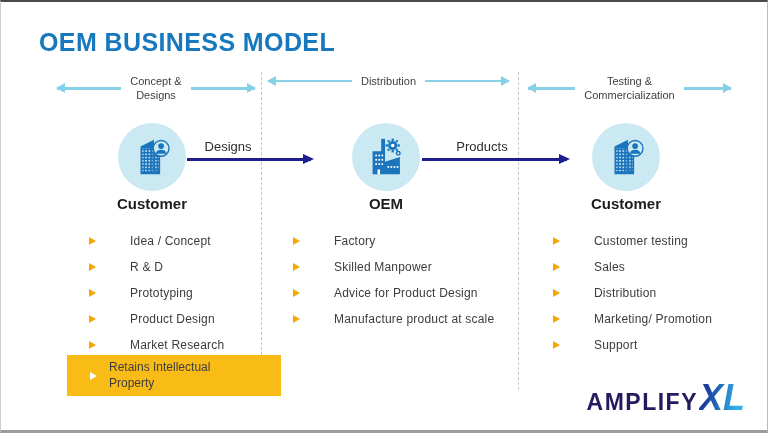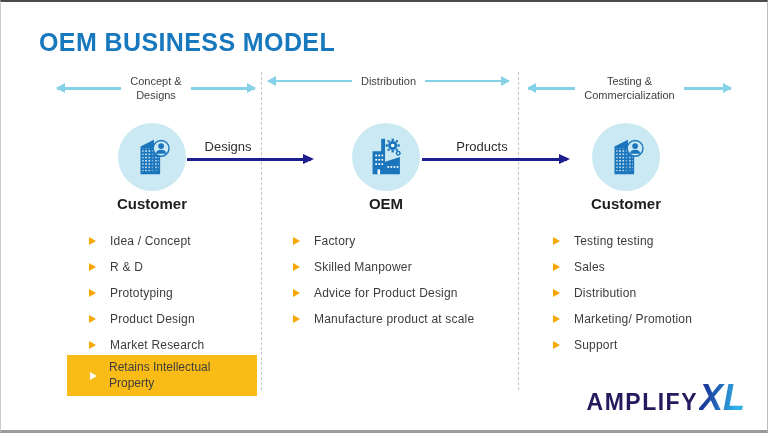--- a/index.html
+++ b/index.html
@@ -46,29 +46,29 @@
     content:""; position:absolute; right:-3px; top:50%; transform:translateY(-50%);
     border-top:5.5px solid transparent; border-bottom:5.5px solid transparent;
     border-left:11px solid var(--navy-arrow);
   }
   .flow-label {
     position:absolute; top:137px; transform:translateX(-50%);
     font-size:13px; color:#2e2e2e;
   }
   
   .blist { position:absolute; top:226px; }
-  .item { display:flex; align-items:center; height:26px; }
+  .item { display:flex; align-items:center; height:26px;gap:20px; }
   .bullet {
     flex:none; width:0; height:0; margin-right:14px;
     border-top:4.5px solid transparent; border-bottom:4.5px solid transparent;
     border-left:7.5px solid var(--gold);
   }
   .item .txt { font-size:12px; color:#3c3c3c; letter-spacing:.2px; }
   .highlight {
-    position:absolute; left:66px; top:353px; width:190px; height:41px;
+    position:absolute; left:66px; top:353px; width:214px; height:41px;
     background:var(--highlight-yellow); display:flex; align-items:center;
   }
   .highlight .bullet { border-left-color:#ffffff; margin-left:23px; margin-right:12px; }
   .highlight .txt { font-size:12px; line-height:1.3; color:#3e3e3e; width:145px; }
   
   .logo { position:absolute; right:22px; bottom:11px; display:flex; align-items:baseline; }
   .logo-name { font-size:23px; font-weight:800; letter-spacing:1.5px; color:var(--logo-navy); }
   .logo-suffix {
     font-size:36px; font-weight:800; font-style:italic; margin-left:1px;
     background:linear-gradient(100deg, var(--logo-blue-1) 20%, var(--logo-blue-2) 80%);
@@ -227,21 +227,21 @@
       </div>
     <div class="item">
         <span class="bullet"></span>
         <span class="txt">Manufacture product at scale</span>
       </div>
   </div>
 
   <div class="blist" style="left:552px;">
     <div class="item">
         <span class="bullet"></span>
-        <span class="txt">Testing testing</span>
+        <span class="txt">Customer testing</span>
       </div>
     <div class="item">
         <span class="bullet"></span>
         <span class="txt">Sales</span>
       </div>
     <div class="item">
         <span class="bullet"></span>
         <span class="txt">Distribution</span>
       </div>
     <div class="item">

